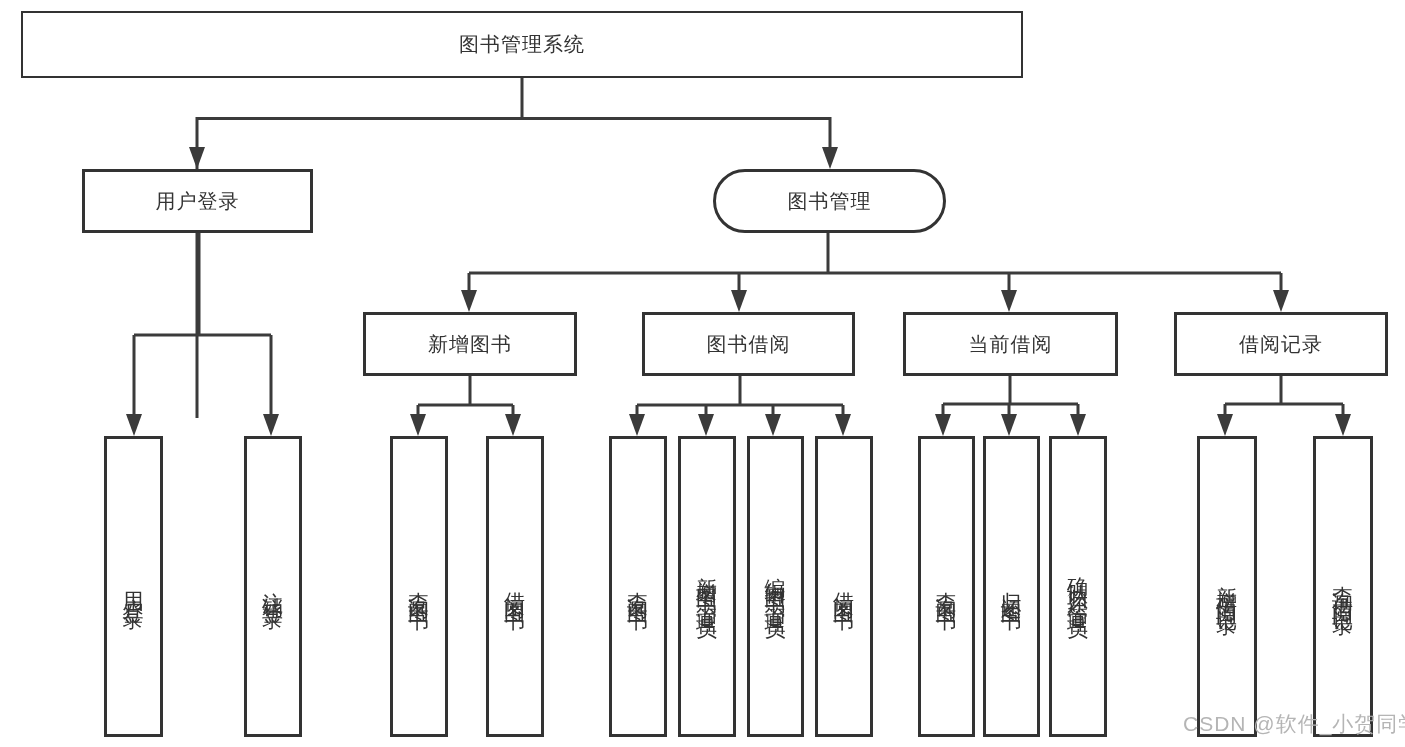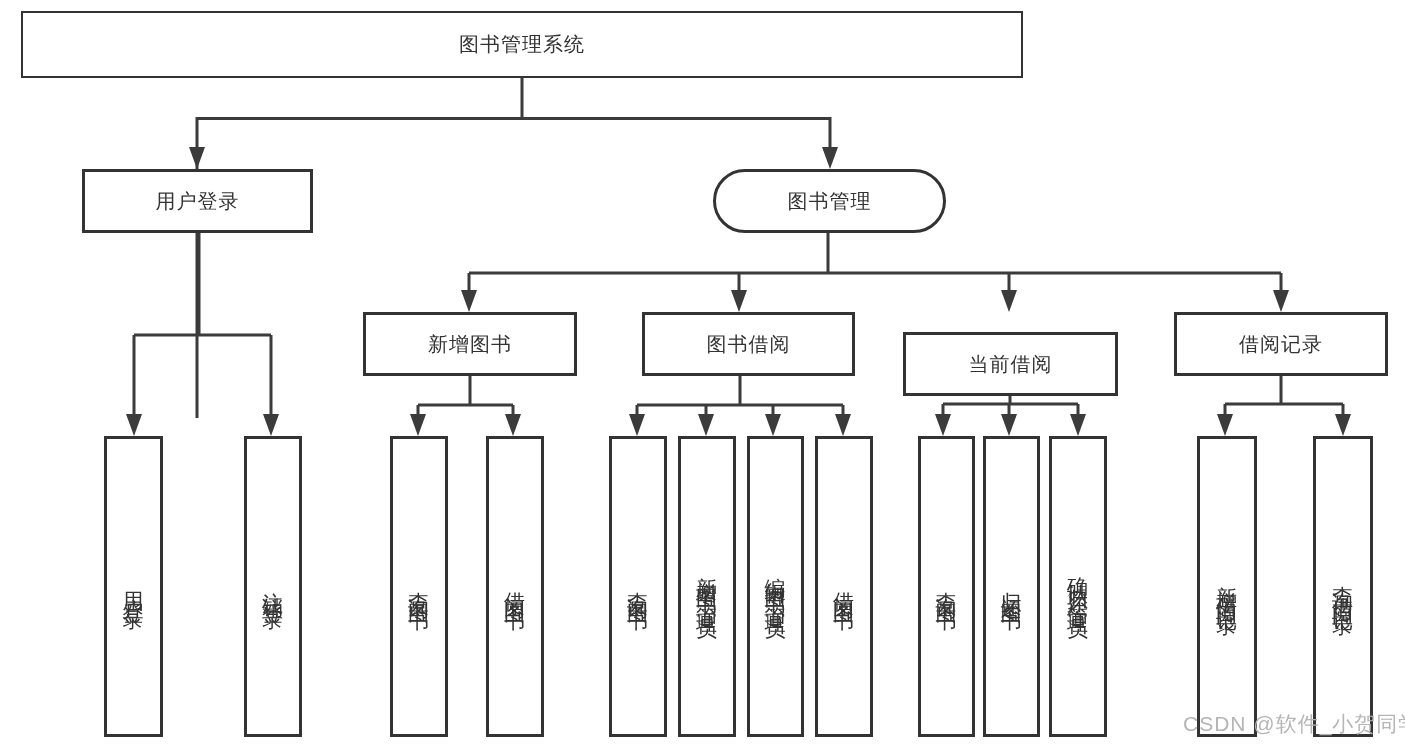--- a/index.html
+++ b/index.html
@@ -116,21 +116,21 @@
     <polygon class="arrow" points="1335,414 1351,414 1343,436"></polygon>
   </svg>
 
   <div class="node root">图书管理系统</div>
 
   <div class="node lvl" style="left:82px; top:169px; width:231px;">用户登录</div>
   <div class="node lvl" style="left:713px; top:169px; width:233px;border-radius:32px;">图书管理</div>
 
   <div class="node lvl" style="left:363px; top:312px; width:214px;">新增图书</div>
   <div class="node lvl" style="left:634px; top:312px; width:213px;margin-left:8px;">图书借阅</div>
-  <div class="node lvl" style="left:903px; top:312px; width:215px;margin-top:20px;">当前借阅</div>
+  <div class="node lvl" style="left:903px; top:312px; width:215px;">当前借阅</div>
   <div class="node lvl" style="left:1174px; top:312px; width:214px;">借阅记录</div>
 
   <div class="node leaf" style="left:104px; width:59px;">用户登录</div>
   <div class="node leaf" style="left:244px; width:58px;">注销登录</div>
 
   <div class="node leaf" style="left:390px; width:58px;">查询图书</div>
   <div class="node leaf" style="left:486px; width:58px;">借阅图书</div>
 
   <div class="node leaf" style="left:609px; width:58px;">查询图书</div>
   <div class="node leaf" style="left:678px; width:58px;">新增图书（管理员）</div>

